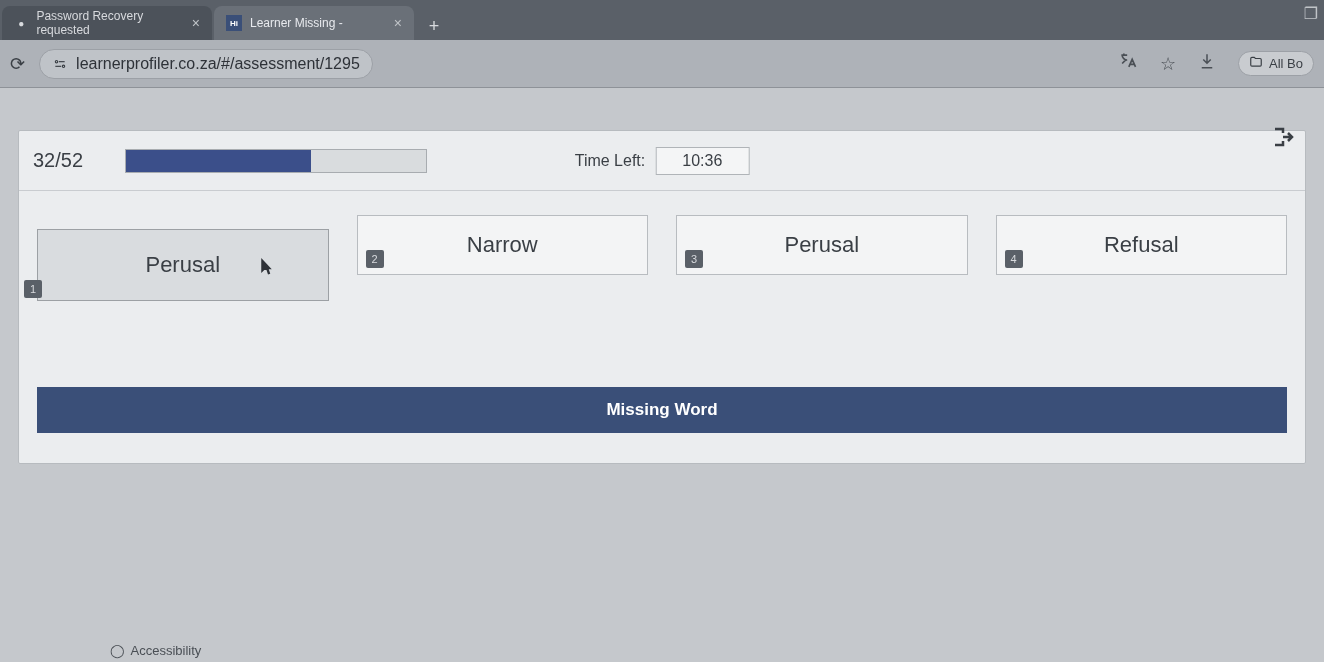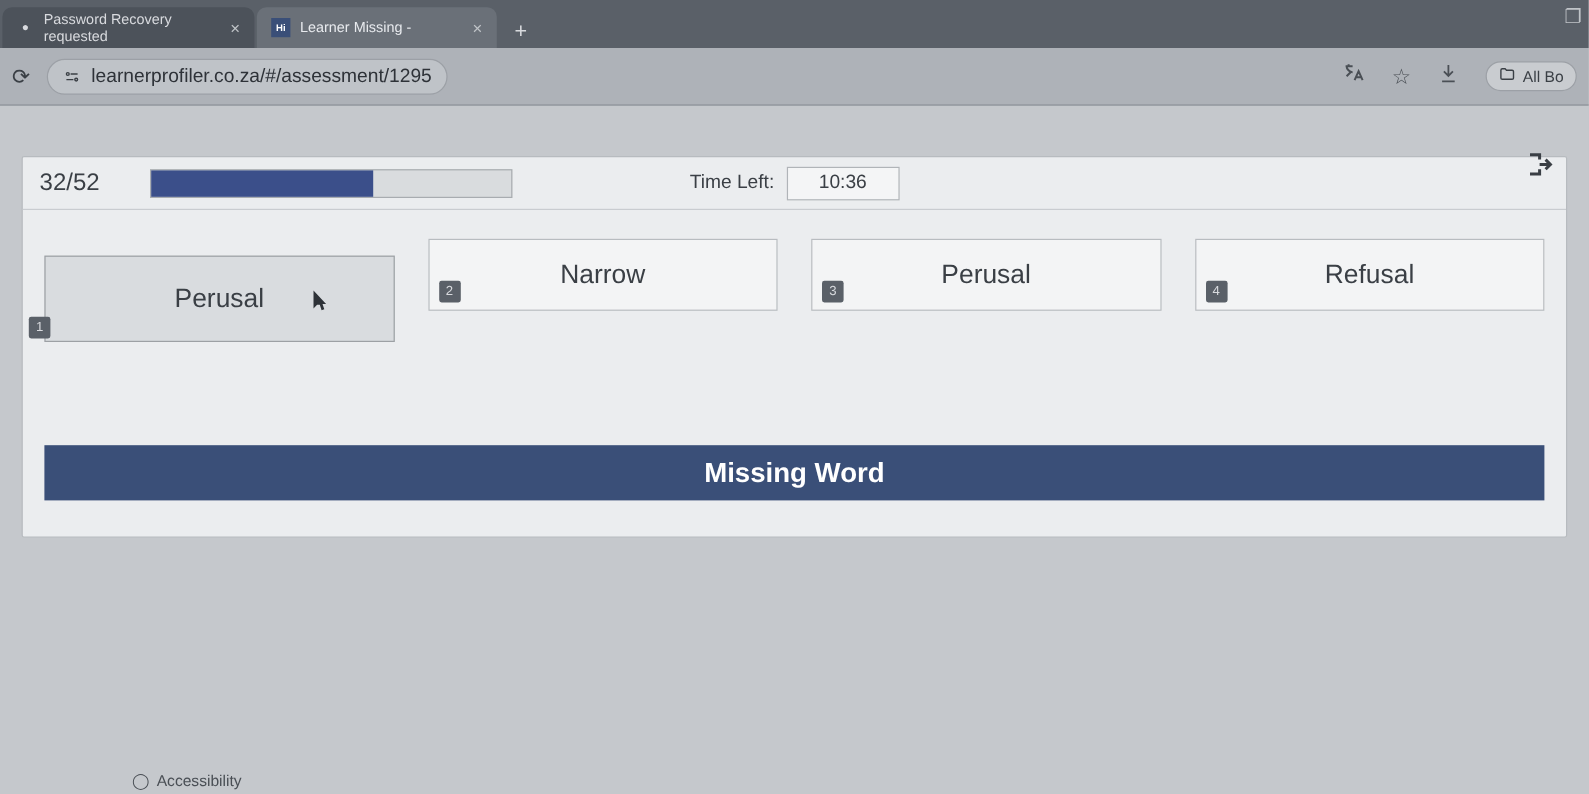--- a/index.html
+++ b/index.html
@@ -72,21 +72,21 @@
       padding: 42px 18px 0 18px;
     }
     .card {
       background: #ebedef;
       border: 1px solid #b7bbbf;
       border-radius: 2px;
       padding: 0;
       position: relative;
     }
     .card-top {
-      height: 44px;
+      height: 60px;
       display: flex;
       align-items: center;
       padding: 0 14px;
       border-bottom: 1px solid #c9ccd0;
       position: relative;
       gap: 28px;
     }
     .q-count { font-size: 20px; color:#3a3f45; font-weight:500; margin-right:14px; }
     .progress-wrap { width: 302px; height: 24px; background:#d9dcde; border:1px solid #a8acb0; position:relative; }
     .progress-fill { height:100%; background:#3b4f8a; }
@@ -158,21 +158,21 @@
       color:#2e3238;
     }
     .footer-bar {
       margin-top: 86px;
       height: 46px;
       background:#3a4f78;
       color:#fff;
       display:flex;
       align-items:center;
       justify-content:center;
-      font-size:23px;
+      font-size:17px;
       font-weight:600;
     }
     .accessibility {
       position:absolute;
       bottom:4px;
       left:110px;
       font-size:13px;
       color:#4a4f55;
       display:flex;
       align-items:center;

